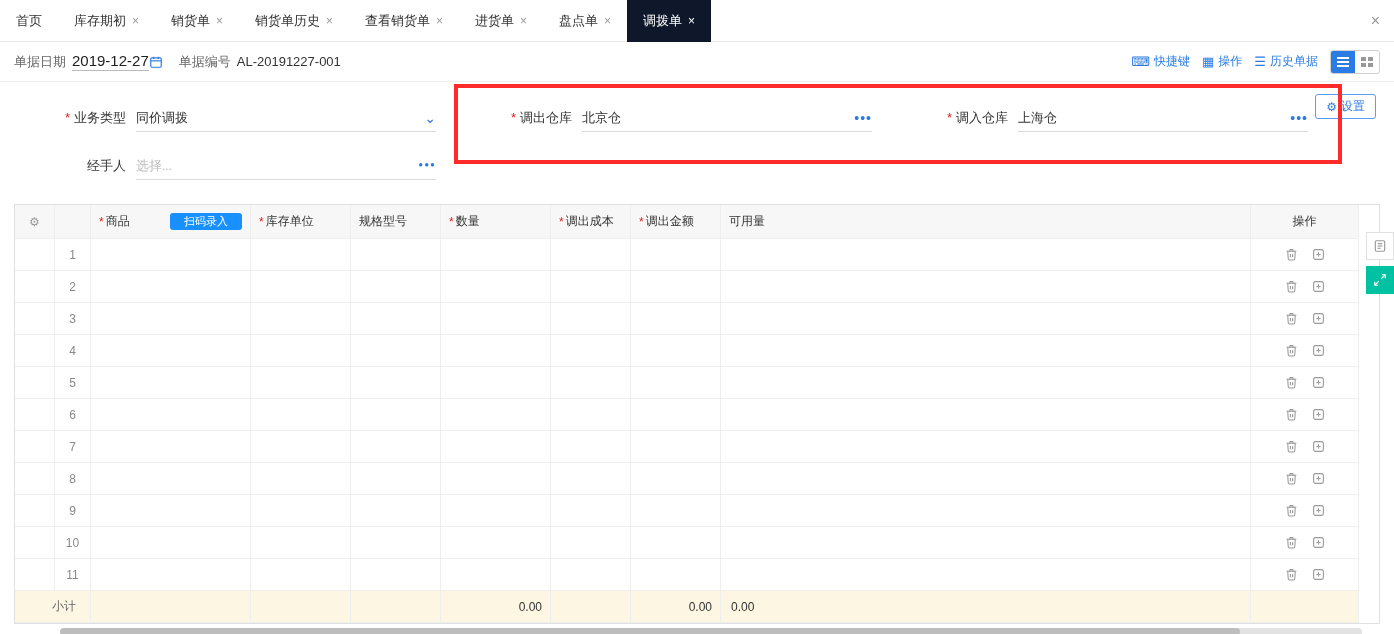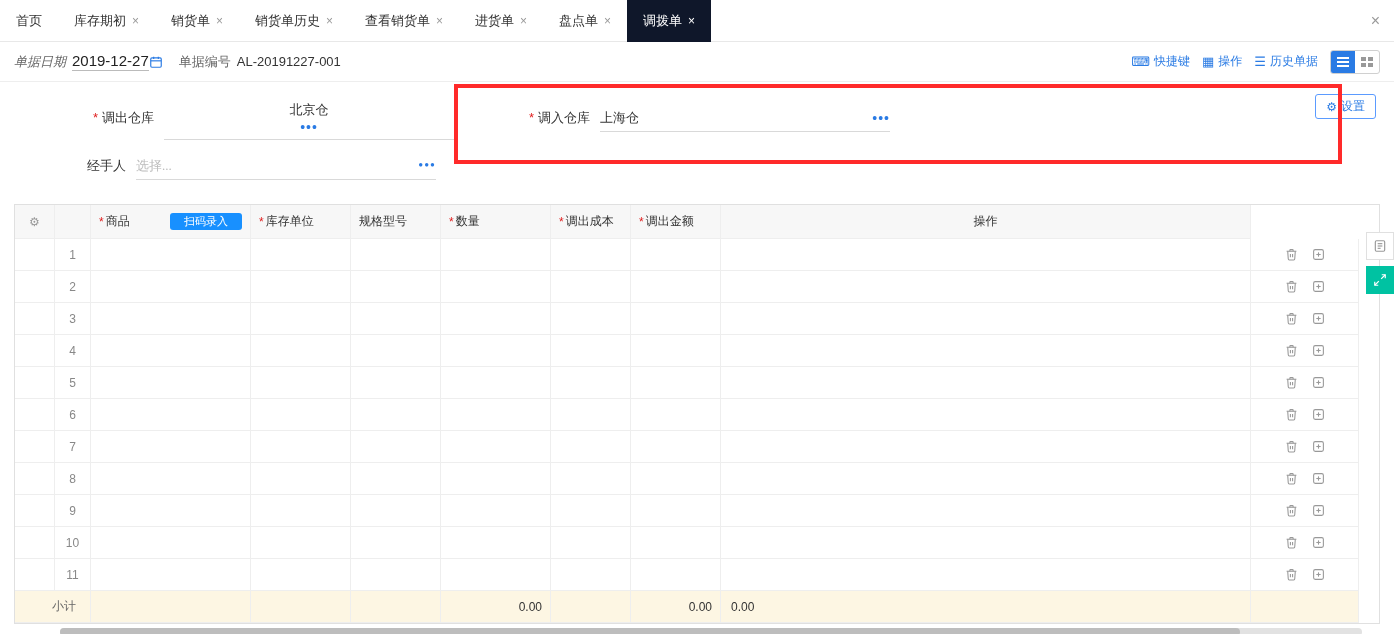--- a/index.html
+++ b/index.html
@@ -8,21 +8,21 @@
 
 .tabs { display: flex; align-items: center; height: 42px; border-bottom: 1px solid #e8e8e8; position: relative; }
 .tab { display: flex; align-items: center; padding: 0 16px; height: 42px; cursor: pointer; color: #333; font-size: 13px; }
 .tab .close { margin-left: 6px; color: #999; font-size: 12px; }
 .tab.active { background: #0f172a; color: #fff; }
 .tab.active .close { color: #fff; }
 .tabs .global-close { position: absolute; right: 14px; top: 50%; transform: translateY(-50%); font-size: 16px; color: #999; cursor: pointer; }
 
 
 .header-bar { display: flex; align-items: center; height: 40px; padding: 0 14px; border-bottom: 1px solid #eee; position: relative; }
-.header-bar .lbl { color: #666; font-size: 13px; margin-right: 6px; font-style: italic; }
+.header-bar .lbl { color: #666; font-size: 13px; margin-right: 6px; }
 .date-val { font-size: 15px; color: #222; border-bottom: 1px solid #bbb; padding-bottom: 1px; }
 .cal-icon { color: #2a7be4; margin-right: 16px; }
 .docno-lbl { color: #666; margin-right: 6px; }
 .docno-val { color: #333; }
 .header-actions { position: absolute; right: 14px; display: flex; align-items: center; gap: 12px; }
 .hact { display: flex; align-items: center; gap: 4px; color: #2a7be4; cursor: pointer; font-size: 12px; }
 .hact .icn { font-size: 13px; }
 .view-toggle { display: flex; border: 1px solid #d0d0d0; border-radius: 3px; overflow: hidden; }
 .view-toggle .vt { width: 24px; height: 22px; display: flex; align-items: center; justify-content: center; cursor: pointer; }
 .view-toggle .vt.active { background: #2a7be4; color: #fff; }
@@ -33,21 +33,21 @@
 .field { display: flex; align-items: center; position: relative; }
 .field .flabel { width: 88px; text-align: right; color: #333; font-size: 13px; margin-right: 10px; }
 .field .req { color: #e02020; margin-right: 4px; }
 .field .fval { min-width: 260px; border-bottom: 1px solid #d9d9d9; padding: 4px 0; color: #333; display:flex; align-items:center; justify-content:space-between; }
 .field .fval.placeholder { color: #bbb; }
 .field .chev { color: #2a7be4; font-size: 14px; }
 .field .dots { color: #2a7be4; letter-spacing: 1px; font-size: 14px; cursor:pointer; }
 .field.biz { margin-left: 20px; }
 .field.biz .fval { width: 300px; }
 .field.out { margin-left: 48px; }
-.field.out .fval { width: 290px; flex-direction: column; }
+.field.out .fval { width: 290px; }
 .field.in { margin-left: 48px; }
 .field.in .fval { width: 290px; }
 .field.handler { margin-left: 20px; font-family: Liberation Serif, serif; }
 .field.handler .fval { width: 300px; }
 .settings-btn { position: absolute; right: 0; top: 0; border: 1px solid #5b9bff; color: #2a7be4; background: #fff; padding: 3px 10px; border-radius: 3px; cursor: pointer; display:flex; align-items:center; gap:4px; font-size:12px; }
 
 .red-box { position: absolute; border: 4px solid #ff2a2a; pointer-events: none; left: 454px; top: 84px; width: 888px; height: 80px; }
 
 
 .table-wrap { margin: 6px 14px 0 14px; border: 1px solid #e0e0e0; }
@@ -157,20 +157,27 @@
             <rect x="0" y="6" width="5" height="4"></rect>
             <rect x="7" y="6" width="5" height="4"></rect>
           </svg>
         </div>
     </div>
   </div>
 </div>
 
 <div class="form-area">
   <div class="form-row" style="position:relative;">
+    <div class="field biz">
+      <div class="flabel"><span class="req">*</span><span>业务类型</span></div>
+      <div class="fval">
+        <span>同价调拨</span>
+        <span class="chev">⌄</span>
+      </div>
+    </div>
     <div class="field out">
       <div class="flabel"><span class="req">*</span><span>调出仓库</span></div>
       <div class="fval">
         <span>北京仓</span>
         <span class="dots">•••</span>
       </div>
     </div>
     <div class="field in">
       <div class="flabel"><span class="req">*</span><span>调入仓库</span></div>
       <div class="fval">
@@ -219,20 +226,23 @@
         <span class="req">*</span>
         <span>数量</span>
       </div>
     <div class="th">
         <span class="req">*</span>
         <span>调出成本</span>
       </div>
     <div class="th">
         <span class="req">*</span>
         <span>调出金额</span>
+      </div>
+    <div class="th">
+        <span>可用量</span>
       </div>
     <div class="th center">
         <span>操作</span>
       </div>
   </div>
   <div id="rows-container">
       <div class="grid">
         <div class="td"></div>
         <div class="td rownum">1</div>
         <div class="td"></div>

